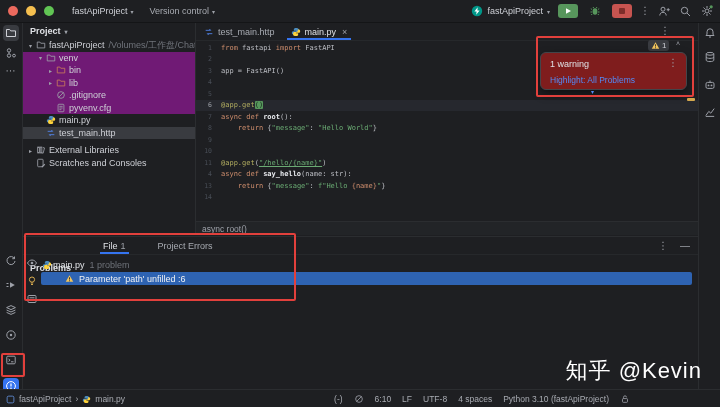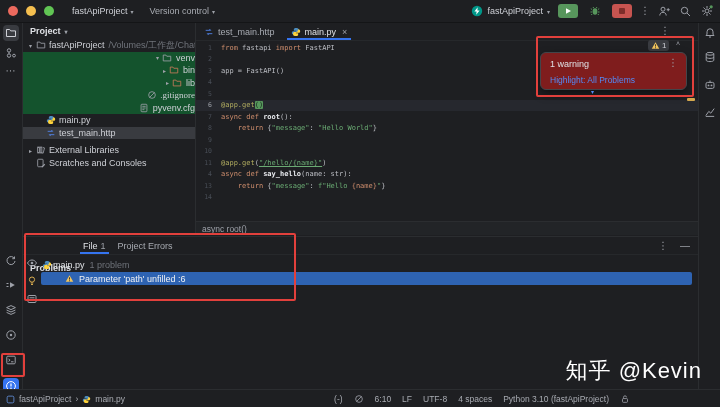--- a/index.html
+++ b/index.html
@@ -28,21 +28,21 @@
   
   .right-strip{position:absolute;left:698px;top:23px;width:22px;height:366px;background:#1E1F22;border-left:1px solid #2B2D30;}
   
   .project-panel{position:absolute;left:23px;top:23px;width:172px;height:212px;background:#1E1F22;border-right:1px solid #2B2D30;}
   .pp-header{height:16px;display:flex;align-items:center;padding-left:7px;gap:4px;font-size:9px;font-weight:bold;color:#DFE1E5;}
   .tree-row{height:12.5px;display:flex;align-items:center;font-size:9px;color:#CED0D6;white-space:nowrap;overflow:hidden;}
   .tree-row .arrow{width:9px;font-size:6px;color:#9DA0A8;text-align:center;flex:none;}
   .tree-row .icn{width:11px;flex:none;}
   .tlabel{margin-left:3px;}
   .textra{margin-left:4px;color:#6F737A;}
-  .bg-olive{background:#14532d;justify-content:flex-end;}
+  .bg-olive{background:#701a75;}
   .bg-selected{background:#393B40;}
   .tree-gap{height:5px;}
   
   .editor{position:absolute;left:196px;top:23px;width:502px;height:212px;background:#1E1F22;}
   .tab-bar{height:17px;display:flex;align-items:center;border-bottom:1px solid #26282B;position:relative;}
   .tab{display:flex;align-items:center;gap:4px;font-size:9px;color:#A8ABB2;padding:0 8px;height:100%;position:relative;}
   .tab.active{color:#DFE1E5;}
   .tab.active:after{content:"";position:absolute;left:4px;right:4px;bottom:0;height:2px;background:#3574F0;}
   .tab .close{color:#9DA0A8;font-size:9px;margin-left:2px;}
   .ed-kebab{position:absolute;right:28px;top:3px;}
@@ -61,21 +61,21 @@
   .insp-chip{position:absolute;left:648px;top:40px;height:11px;padding:0 3px;background:#393B40;border-radius:3px;display:flex;align-items:center;gap:2px;font-size:8px;color:#CED0D6;}
   .insp-collapse{position:absolute;left:676px;top:40px;font-size:7px;color:#9DA0A8;}
   .popup{position:absolute;left:540px;top:52px;width:147px;height:38px;background:#7f1d1d;border:1px solid #43454A;border-radius:6px;box-shadow:0 4px 10px rgba(0,0,0,.45);box-sizing:border-box;}
   .popup-title{position:absolute;left:9px;top:6px;font-size:9px;color:#DFE1E5;}
   .popup-kebab{position:absolute;right:8px;top:5px;}
   .popup-link{position:absolute;left:9px;top:22px;font-size:8.5px;color:#548AF7;display:flex;gap:3px;align-items:center;flex-direction:column;}
   
   .problems{position:absolute;left:23px;top:236px;width:675px;height:153px;background:#1E1F22;border-top:1px solid #2B2D30;}
   .pr-header{height:17px;display:flex;align-items:center;border-bottom:1px solid #26282B;position:relative;}
   .pr-title{font-size:9px;font-weight:bold;color:#DFE1E5;margin-left:7px;margin-top:44px;}
-  .pr-tab{font-size:9px;color:#DFE1E5;margin-left:12px;position:relative;height:100%;display:flex;align-items:center;gap:3px;}
+  .pr-tab{font-size:9px;color:#DFE1E5;margin-left:32px;position:relative;height:100%;display:flex;align-items:center;gap:3px;}
   .pr-tab .cnt{color:#9DA0A8;}
   .pr-tab.active:after{content:"";position:absolute;left:-3px;right:-3px;bottom:0;height:2px;background:#3574F0;}
   .pr-tab.inactive{color:#A8ABB2;}
   .pr-actions{position:absolute;right:8px;top:0;height:100%;display:flex;align-items:center;gap:12px;color:#9DA0A8;font-size:10px;}
   .p-toolbar{position:absolute;left:1px;top:20px;width:16px;display:flex;flex-direction:column;gap:6px;align-items:center;}
   .p-row{position:absolute;left:18px;height:13px;display:flex;align-items:center;font-size:9px;white-space:nowrap;}
   .p-row .icn{width:12px;}
   .p-row1{top:21px;color:#DFE1E5;}
   .p-path{color:#6F737A;margin-left:5px;}
   .p-meta{color:#6F737A;margin-left:5px;}
@@ -286,21 +286,21 @@
         </div>
         <div class="tree-row bg-olive" style="padding-left: 23px;">
           <span class="arrow">▸</span>
           <span class="icn">
             <svg width="10" height="10" viewBox="0 0 12 12">
               <path d="M1.5 2.5h3.2l1 1.4h4.8v5.6h-9z" fill="none" stroke="#C87B5A"></path>
             </svg>
           </span>
           <span class="tlabel">lib</span>
         </div>
-        <div class="tree-row bg-olive" style="padding-left: 23px; font-family: Liberation Serif, serif;">
+        <div class="tree-row bg-olive" style="padding-left: 23px;">
           <span class="arrow"></span>
           <span class="icn">
             <svg width="10" height="10" viewBox="0 0 12 12">
               <circle cx="6" cy="6" r="4" fill="none" stroke="#9DA0A8"></circle>
               <path d="M3.2 8.8 8.8 3.2" stroke="#9DA0A8"></path>
             </svg>
           </span>
           <span class="tlabel">.gitignore</span>
         </div>
         <div class="tree-row bg-olive" style="padding-left: 23px;">

